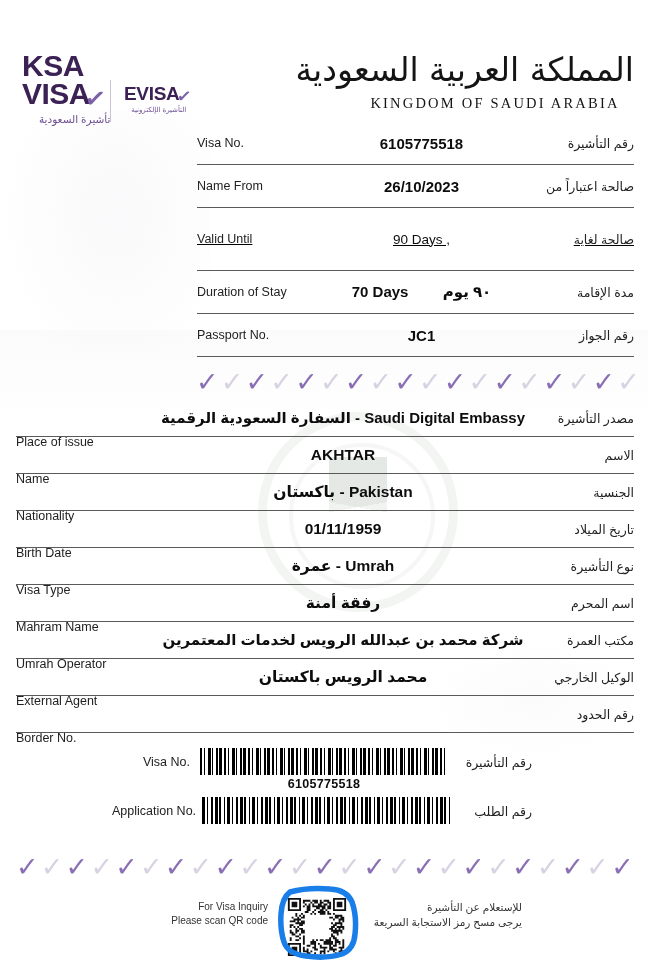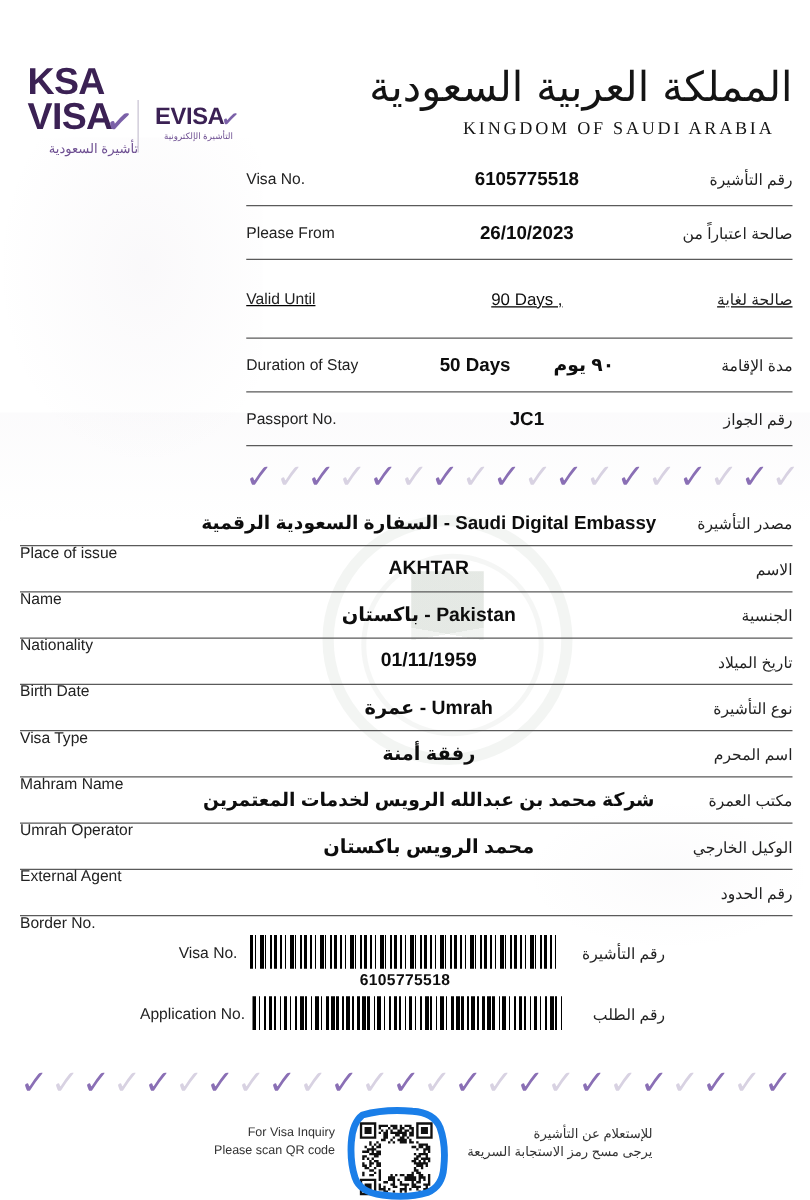--- a/index.html
+++ b/index.html
@@ -340,37 +340,37 @@
 
   <div class="vtable" id="top-table">
 
     <div class="vrow">
       <div class="cell-en">Visa No.</div>
       <div class="cell-val">6105775518</div>
       <div class="cell-ar">رقم التأشيرة</div>
     </div>
 
     <div class="vrow">
-      <div class="cell-en">Please From</div>
+      <div class="cell-en">Name From</div>
       <div class="cell-val">26/10/2023</div>
       <div class="cell-ar">صالحة اعتباراً من</div>
     </div>
 
     <div class="vrow tall">
       <div class="cell-en">Valid Until</div>
       <div class="cell-val multi">
         <div>90 Days ,</div>
       </div>
       <div class="cell-ar">صالحة لغاية</div>
     </div>
 
     <div class="vrow">
       <div class="cell-en">Duration of Stay</div>
       <div class="cell-val">
-        <span>50 Days</span>
+        <span>70 Days</span>
         <span style="display:inline-block;width:26px"></span>
         <span>٩٠ يوم</span>
       </div>
       <div class="cell-ar">مدة الإقامة</div>
     </div>
 
     <div class="vrow">
       <div class="cell-en">Passport No.</div>
       <div class="cell-val">JC1</div>
       <div class="cell-ar">رقم الجواز</div>

